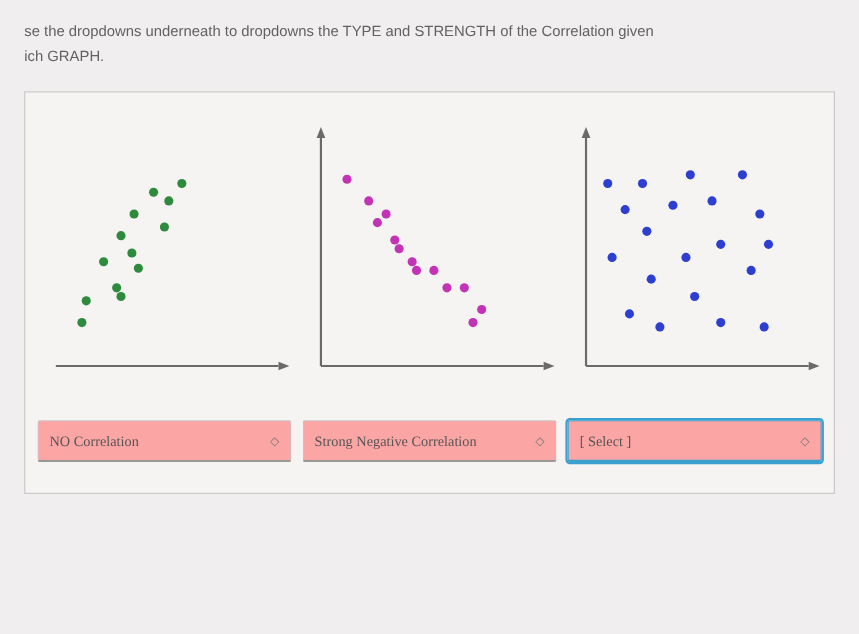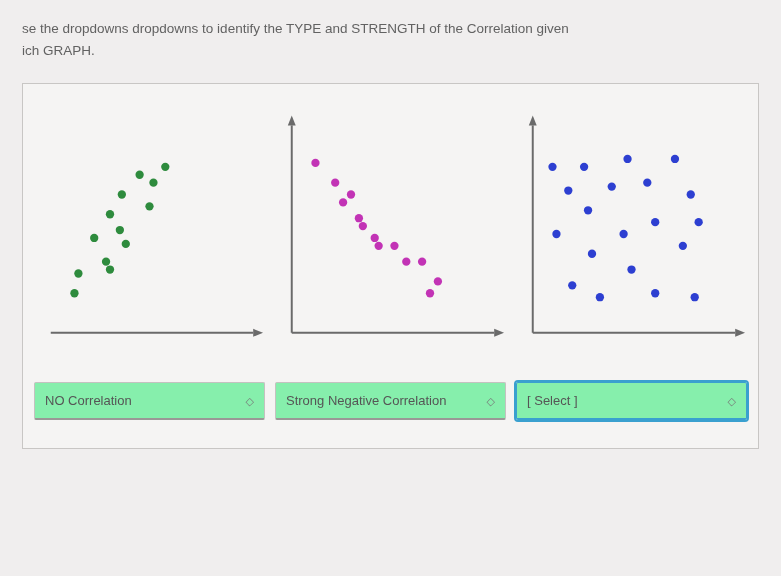--- a/index.html
+++ b/index.html
@@ -34,51 +34,52 @@
   .plot-wrap {
     height: 260px;
     position: relative;
     margin-bottom: 18px;
   }
   svg.plot { width: 100%; height: 100%; display: block; }
   .axis { stroke: #6a6a6a; stroke-width: 2; fill: none; }
   .dd {
     appearance: none;
     -webkit-appearance: none;
-    background: #86efac;
+    background: #fca5a5;
     border: 1px solid #c4c2c0;
     border-bottom: 2px solid #9a9896;
     border-radius: 2px;
     font-size: 13px;
     color: #555;
     padding: 10px 24px 10px 10px;
     width: calc(100% - 6px);
     margin: 0 3px;
     position: relative;
+    font-family: Liberation Serif, serif;
   }
   .dd-wrap { position: relative; }
   .dd-wrap .chev {
     position: absolute;
     right: 14px;
     top: 50%;
     transform: translateY(-50%);
     pointer-events: none;
     font-size: 11px;
     color: #777;
   }
   .dd.active {
     outline: 2px solid #3aa0cf;
     border-color: #3aa0cf;
   }
 </style>
 </head>
 <body>
 
 <div class="prompt">
-  <span>se the dropdowns dropdowns to identify the TYPE and STRENGTH of the Correlation given</span><br>
+  <span>se the dropdowns underneath to dropdowns the TYPE and STRENGTH of the Correlation given</span><br>
   <span>ich GRAPH.</span>
 </div>
 
 <div class="panel">
 
   <div class="cell">
     <div class="plot-wrap">
       <svg class="plot" viewBox="0 0 240 260">
         <g>
           <line class="axis" x1="20" y1="230" x2="225" y2="230"></line>

